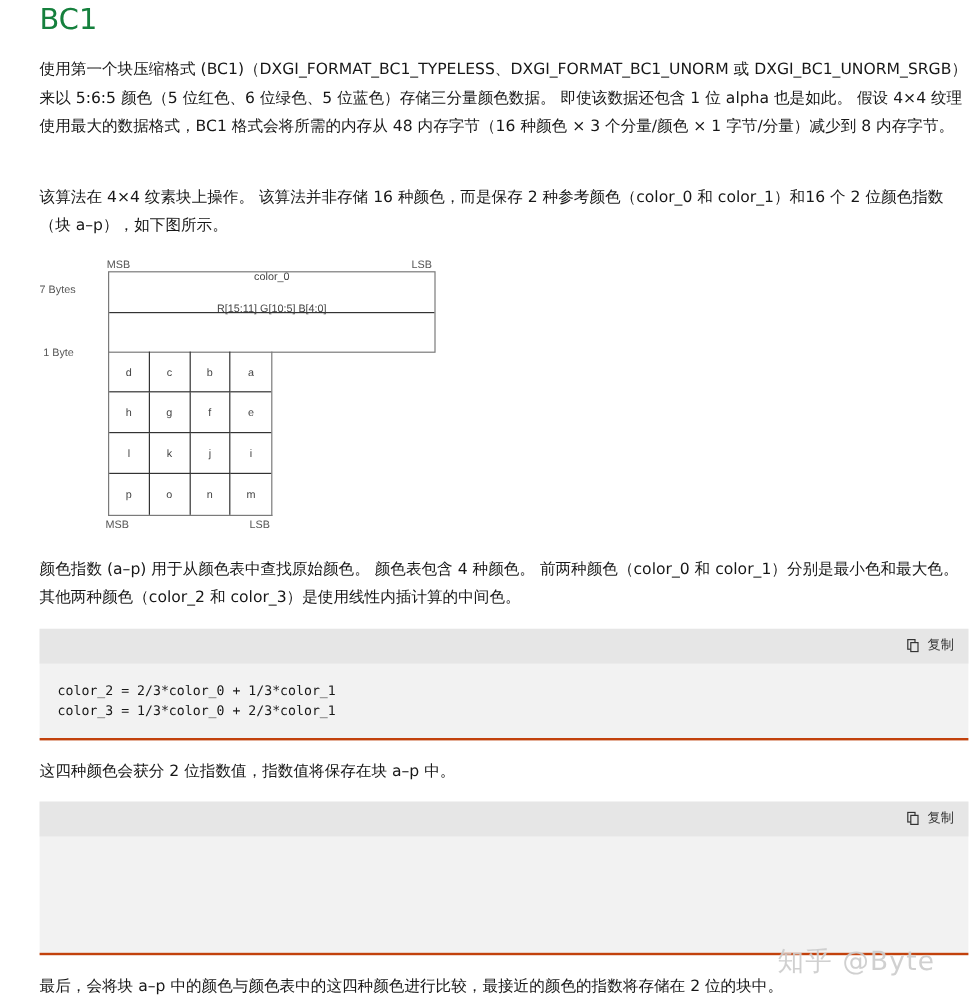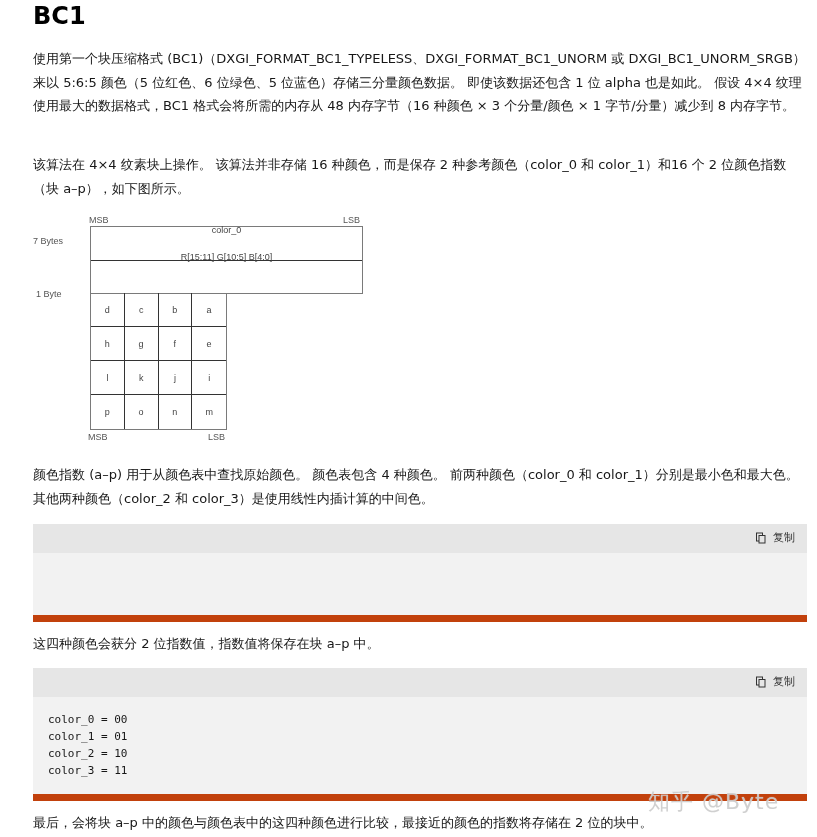--- a/index.html
+++ b/index.html
@@ -3,22 +3,22 @@
   <meta charset="utf-8">
   <style>
     html, body { margin: 0; padding: 0; background: #ffffff; }
     body {
       width: 817px; height: 837px; position: relative; overflow: hidden;
       font-family: "DejaVu Sans", "Liberation Sans", sans-serif;
       color: #171717;
     }
     .title {
       position: absolute; left: 33px; top: 0px;
-      font-size: 24px; font-weight: 700; letter-spacing: 0;
-      color: #000000; line-height: 32px; margin: 0;
+      font-size: 24px; font-weight: 400; letter-spacing: 0;
+      color: #15803d; line-height: 32px; margin: 0;
     }
     .para {
       position: absolute; left: 33px; width: 775px;
       font-size: 13px; line-height: 23.5px; color: #171717; margin: 0;
     }
     #p1 { top: 47px; }
     #p2 { top: 153px; }
     #p3 { top: 463px; }
     #p4 { top: 632px; }
     #p5 { top: 811px; }
@@ -47,21 +47,21 @@
       border-right: 1px solid #333; border-bottom: 1px solid #333;
       display: flex; align-items: center; justify-content: center;
       font-family: "Liberation Sans", sans-serif; font-size: 9px; color: #444;
     }
     .cell:nth-child(4n) { border-right: none; }
     .cell:nth-last-child(-n+4) { border-bottom: none; }
 
     
     .code {
       position: absolute; left: 33px; width: 774px;
-      background: #f2f2f2; border-bottom: 7px solid #c2410c;
+      background: #f2f2f2; border-bottom: 2px solid #c2410c;
     }
     .code-header {
       height: 29px; background: #e6e6e6; position: relative;
     }
     .copy-btn {
       position: absolute; right: 12px; top: 7px; display: flex; align-items: center;
       font-size: 11px; color: #333; cursor: pointer; line-height: 14px;
     }
     .copy-icon { width: 12px; height: 12px; margin-right: 6px; display: inline-block; }
     .code-body {
@@ -130,35 +130,33 @@
 <div class="code" id="code1">
   <div class="code-header">
     <div class="copy-btn">
       <svg class="copy-icon" viewBox="0 0 12 12">
         <rect x="1.5" y="1" width="6" height="8" fill="none" stroke="#333" stroke-width="1"></rect>
         <rect x="4" y="3.5" width="6" height="7.5" fill="#e6e6e6" stroke="#333" stroke-width="1"></rect>
       </svg>
       <span>复制</span>
     </div>
   </div>
+  <div class="code-body">color_2 = 2/3*color_0 + 1/3*color_1
+color_3 = 1/3*color_0 + 2/3*color_1</div>
 </div>
 
 <p class="para" id="p4">这四种颜色会获分 2 位指数值，指数值将保存在块 a–p 中。</p>
 
 <div class="code" id="code2">
   <div class="code-header">
     <div class="copy-btn">
       <svg class="copy-icon" viewBox="0 0 12 12">
         <rect x="1.5" y="1" width="6" height="8" fill="none" stroke="#333" stroke-width="1"></rect>
         <rect x="4" y="3.5" width="6" height="7.5" fill="#e6e6e6" stroke="#333" stroke-width="1"></rect>
       </svg>
       <span>复制</span>
     </div>
   </div>
-  <div class="code-body">color_0 = 00
-color_1 = 01
-color_2 = 10
-color_3 = 11</div>
 </div>
 
 <div class="watermark">知乎 @Byte</div>
 
 <p class="para" id="p5">最后，会将块 a–p 中的颜色与颜色表中的这四种颜色进行比较，最接近的颜色的指数将存储在 2 位的块中。</p>
 
 </body></html>

